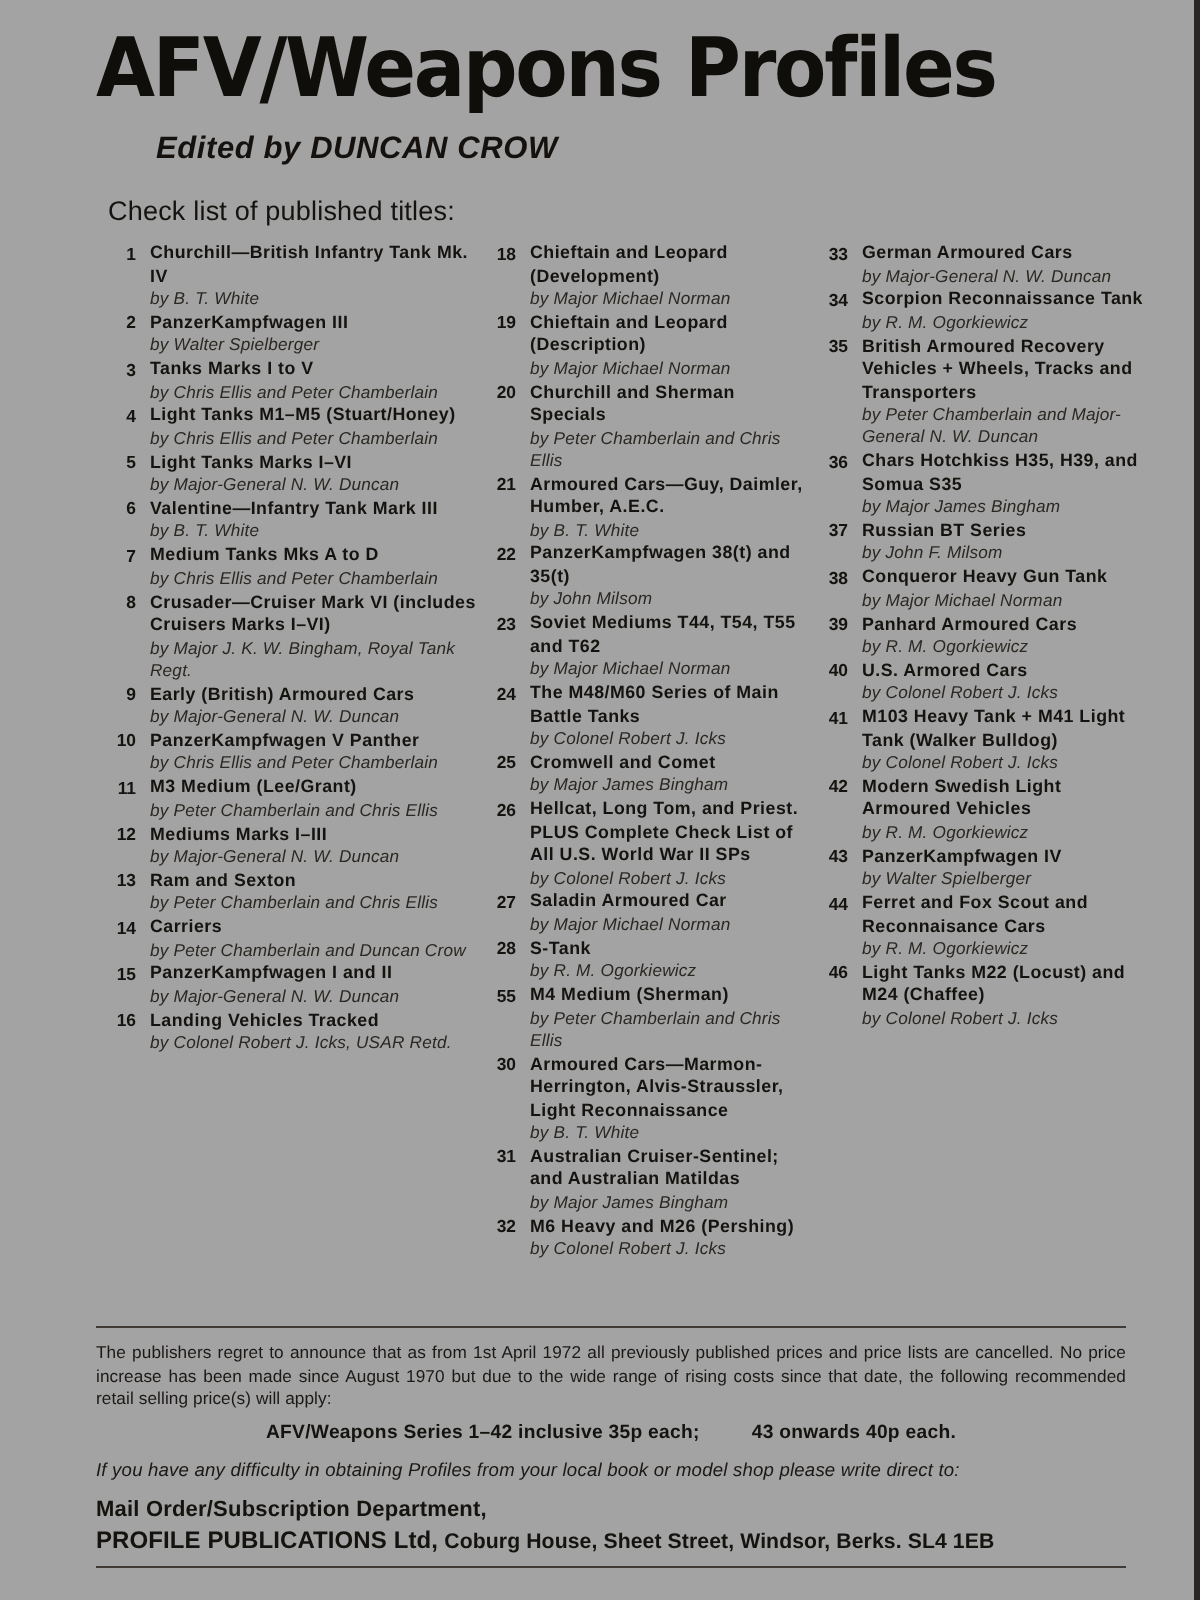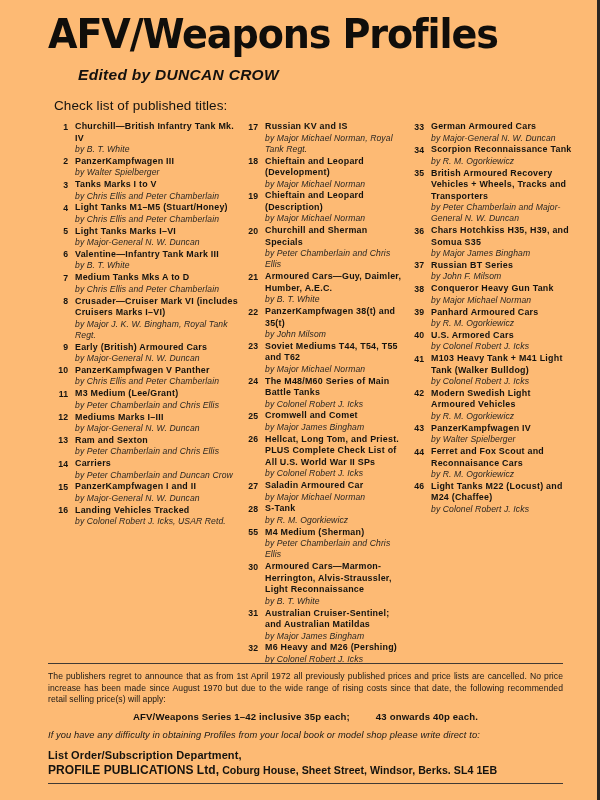--- a/index.html
+++ b/index.html
@@ -12,21 +12,21 @@
     background: #efe9e2;
     font-family: "Liberation Sans", sans-serif;
     color: #15130f;
     overflow: hidden;
   }
 
   .page {
     position: relative;
     width: 600px;
     height: 800px;
-    background: #fdba74;
+    background: #a3a3a3;
     box-sizing: border-box;
     border-right: 3px solid #2a2622;
   }
 
   .page-inner {
     position: absolute;
     left: 48px;
     top: 14px;
     right: 34px;
     bottom: 6px;
@@ -298,27 +298,20 @@
           <div class="entry">
             <div class="entry-num">16</div>
             <div class="entry-body">
               <div class="entry-title">Landing Vehicles Tracked</div>
               <div class="entry-author">by Colonel Robert J. Icks, USAR Retd.</div>
             </div>
           </div>
         </div>
       <div class="col col-2">
           <div class="entry">
-            <div class="entry-num">17</div>
-            <div class="entry-body">
-              <div class="entry-title">Russian KV and IS</div>
-              <div class="entry-author">by Major Michael Norman, Royal Tank Regt.</div>
-            </div>
-          </div>
-          <div class="entry">
             <div class="entry-num">18</div>
             <div class="entry-body">
               <div class="entry-title">Chieftain and Leopard (Development)</div>
               <div class="entry-author">by Major Michael Norman</div>
             </div>
           </div>
           <div class="entry">
             <div class="entry-num">19</div>
             <div class="entry-body">
               <div class="entry-title">Chieftain and Leopard (Description)</div>
@@ -512,21 +505,21 @@
         </div>
     </div>
 
     <div class="footer">
       <div class="rule"></div>
       <div class="notice">The publishers regret to announce that as from 1st April 1972 all previously published prices and price lists are cancelled. No price increase has been made since August 1970 but due to the wide range of rising costs since that date, the following recommended retail selling price(s) will apply:</div>
       <div class="price-line">
         <span>AFV/Weapons Series 1–42 inclusive 35p each;</span><span class="price-gap"></span><span>43 onwards 40p each.</span>
       </div>
       <div class="difficulty-line">If you have any difficulty in obtaining Profiles from your local book or model shop please write direct to:</div>
-      <div class="mail-line">List Order/Subscription Department,</div>
+      <div class="mail-line">Mail Order/Subscription Department,</div>
       <div class="publisher-line">
         <span class="publisher-name">PROFILE PUBLICATIONS Ltd,</span>
         <span class="publisher-rest">Coburg House, Sheet Street, Windsor, Berks. SL4 1EB</span>
       </div>
       <div class="rule-bottom"></div>
     </div>
 
   </div>
 </div>
 

